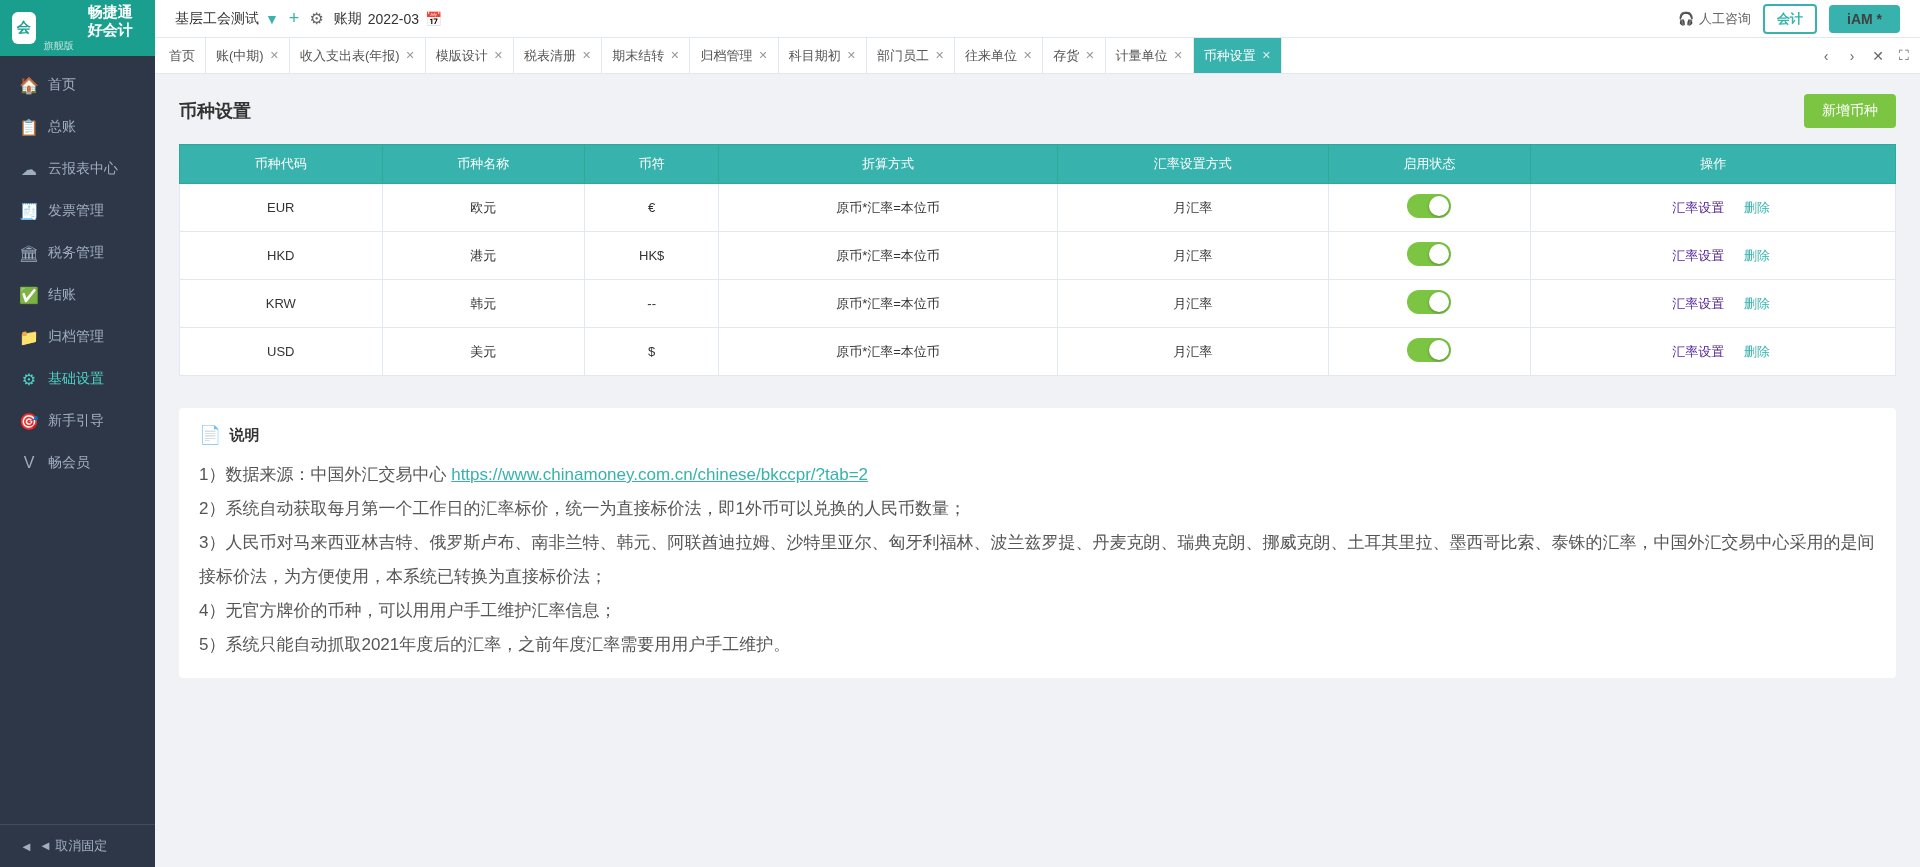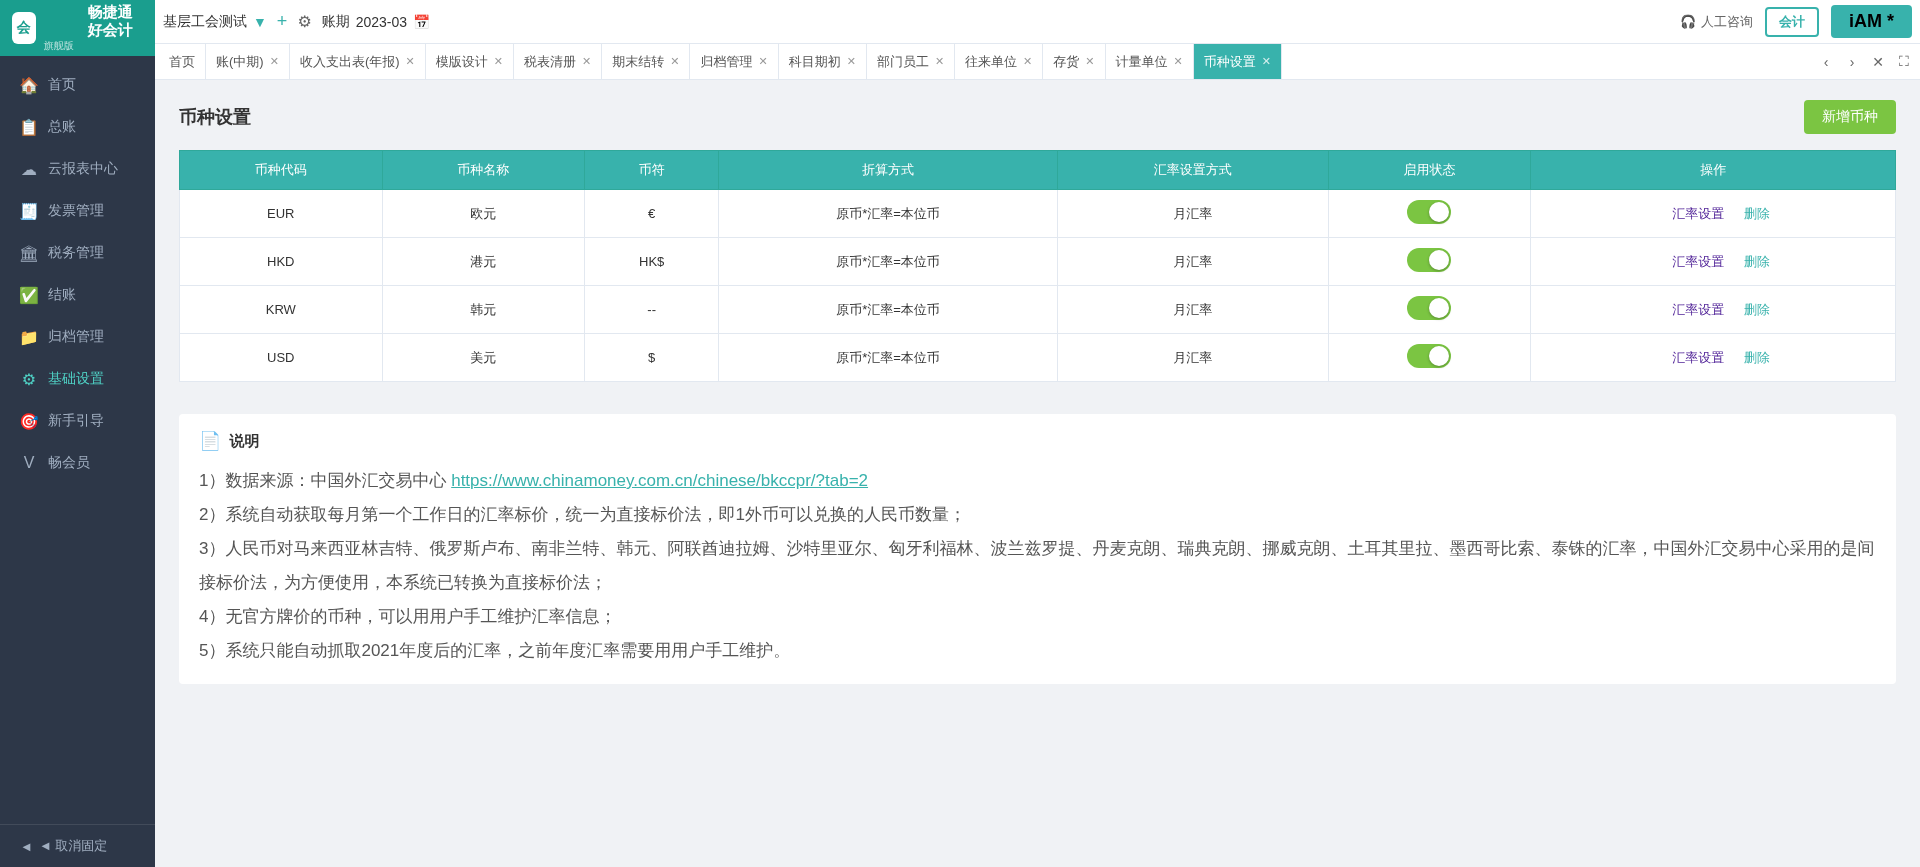--- a/index.html
+++ b/index.html
@@ -49,23 +49,23 @@
       cursor: pointer;
       border-top: 1px solid rgba(255,255,255,0.1);
     }
 
     
     .main { flex: 1; display: flex; flex-direction: column; overflow: hidden; }
 
     
     .topbar {
       background: #fff;
-      height: 44px;
+      height: 38px;
       display: flex; align-items: center;
-      padding: 0 8px;
+      padding: 0 20px;
       border-bottom: 1px solid #e2e8f0;
       gap: 10px;
     }
     .topbar-company { font-size: 14px; color: #333; display: flex; align-items: center; gap: 6px; }
     .topbar-dropdown { color: #38b2ac; cursor: pointer; }
     .topbar-add { color: #38b2ac; font-size: 18px; cursor: pointer; }
     .topbar-gear { color: #666; font-size: 16px; cursor: pointer; }
     .topbar-period { font-size: 14px; color: #333; display: flex; align-items: center; gap: 6px; }
     .topbar-period-icon { color: #38b2ac; cursor: pointer; }
     .topbar-right { margin-left: auto; display: flex; align-items: center; gap: 12px; }
@@ -74,24 +74,24 @@
       border: 2px solid #38b2ac;
       color: #38b2ac;
       padding: 4px 12px;
       border-radius: 4px;
       font-size: 13px;
       cursor: pointer;
       font-weight: bold;
     }
     .iam-badge {
       background: #38b2ac;
-      color: #000000;
+      color: #404040;
       padding: 6px 18px;
       border-radius: 4px;
-      font-size: 18px;
+      font-size: 14px;
       font-weight: bold;
       cursor: pointer;
     }
 
     
     .tabbar {
       background: #fff;
       height: 36px;
       display: flex; align-items: center;
       border-bottom: 1px solid #e2e8f0;
@@ -254,21 +254,21 @@
 
   <div class="topbar">
     <div class="topbar-company">
       <span>基层工会测试</span>
       <span class="topbar-dropdown">▼</span>
     </div>
     <span class="topbar-add">+</span>
     <span class="topbar-gear">⚙</span>
     <div class="topbar-period">
       <span>账期</span>
-      <span>2023-03</span>
+      <span>2022-03</span>
       <span class="topbar-period-icon">📅</span>
     </div>
     <div class="topbar-right">
       <div class="topbar-help">
         <span>🎧</span>
         <span>人工咨询</span>
       </div>
       <div class="topbar-kuaiji">
         <span>会计</span>
       </div>

